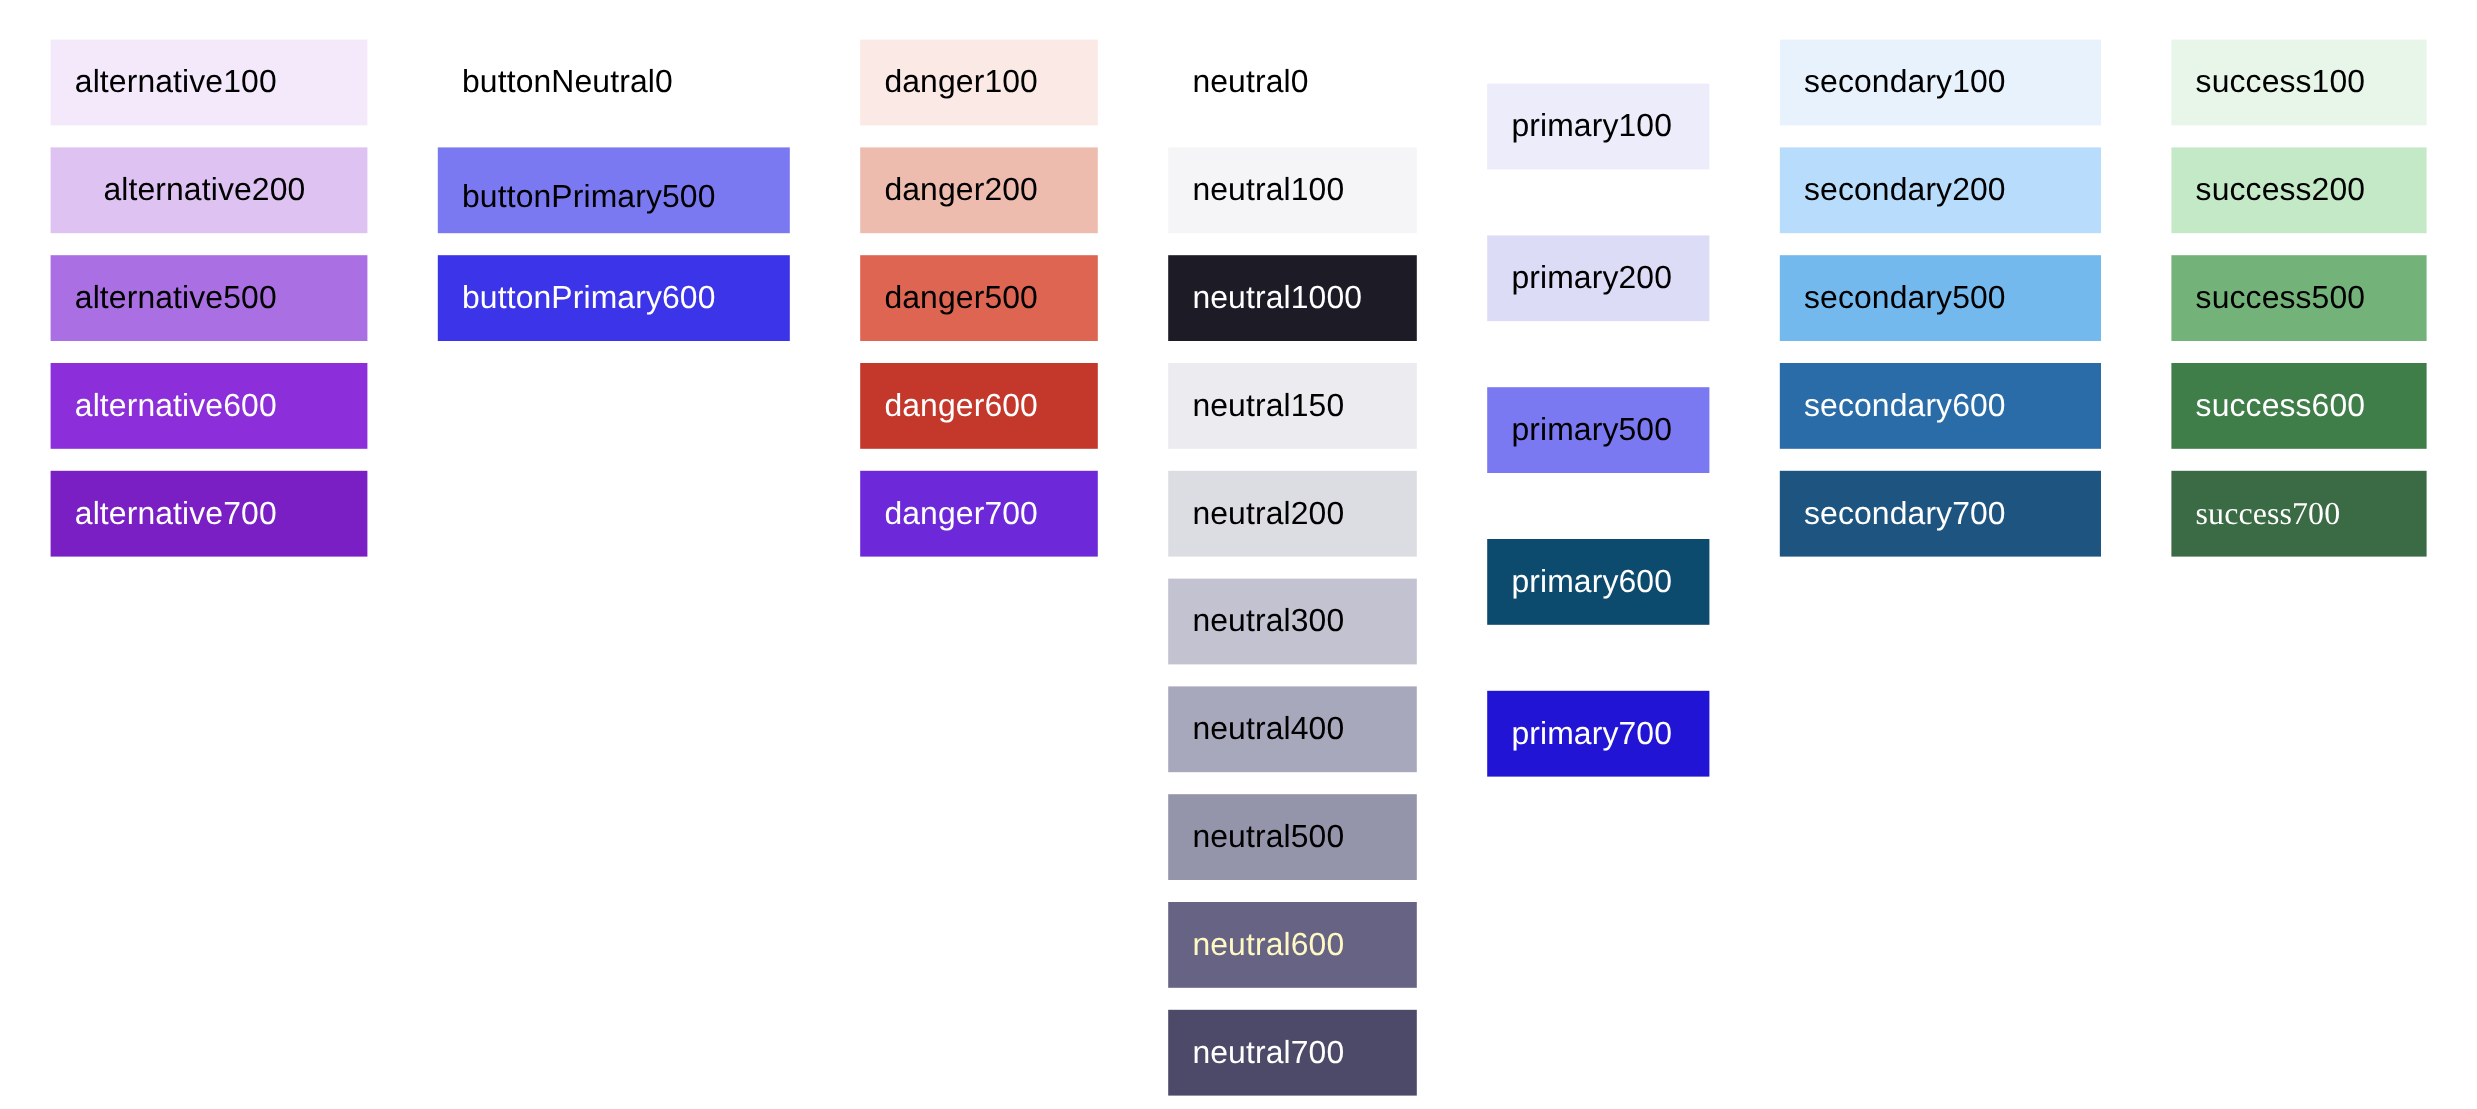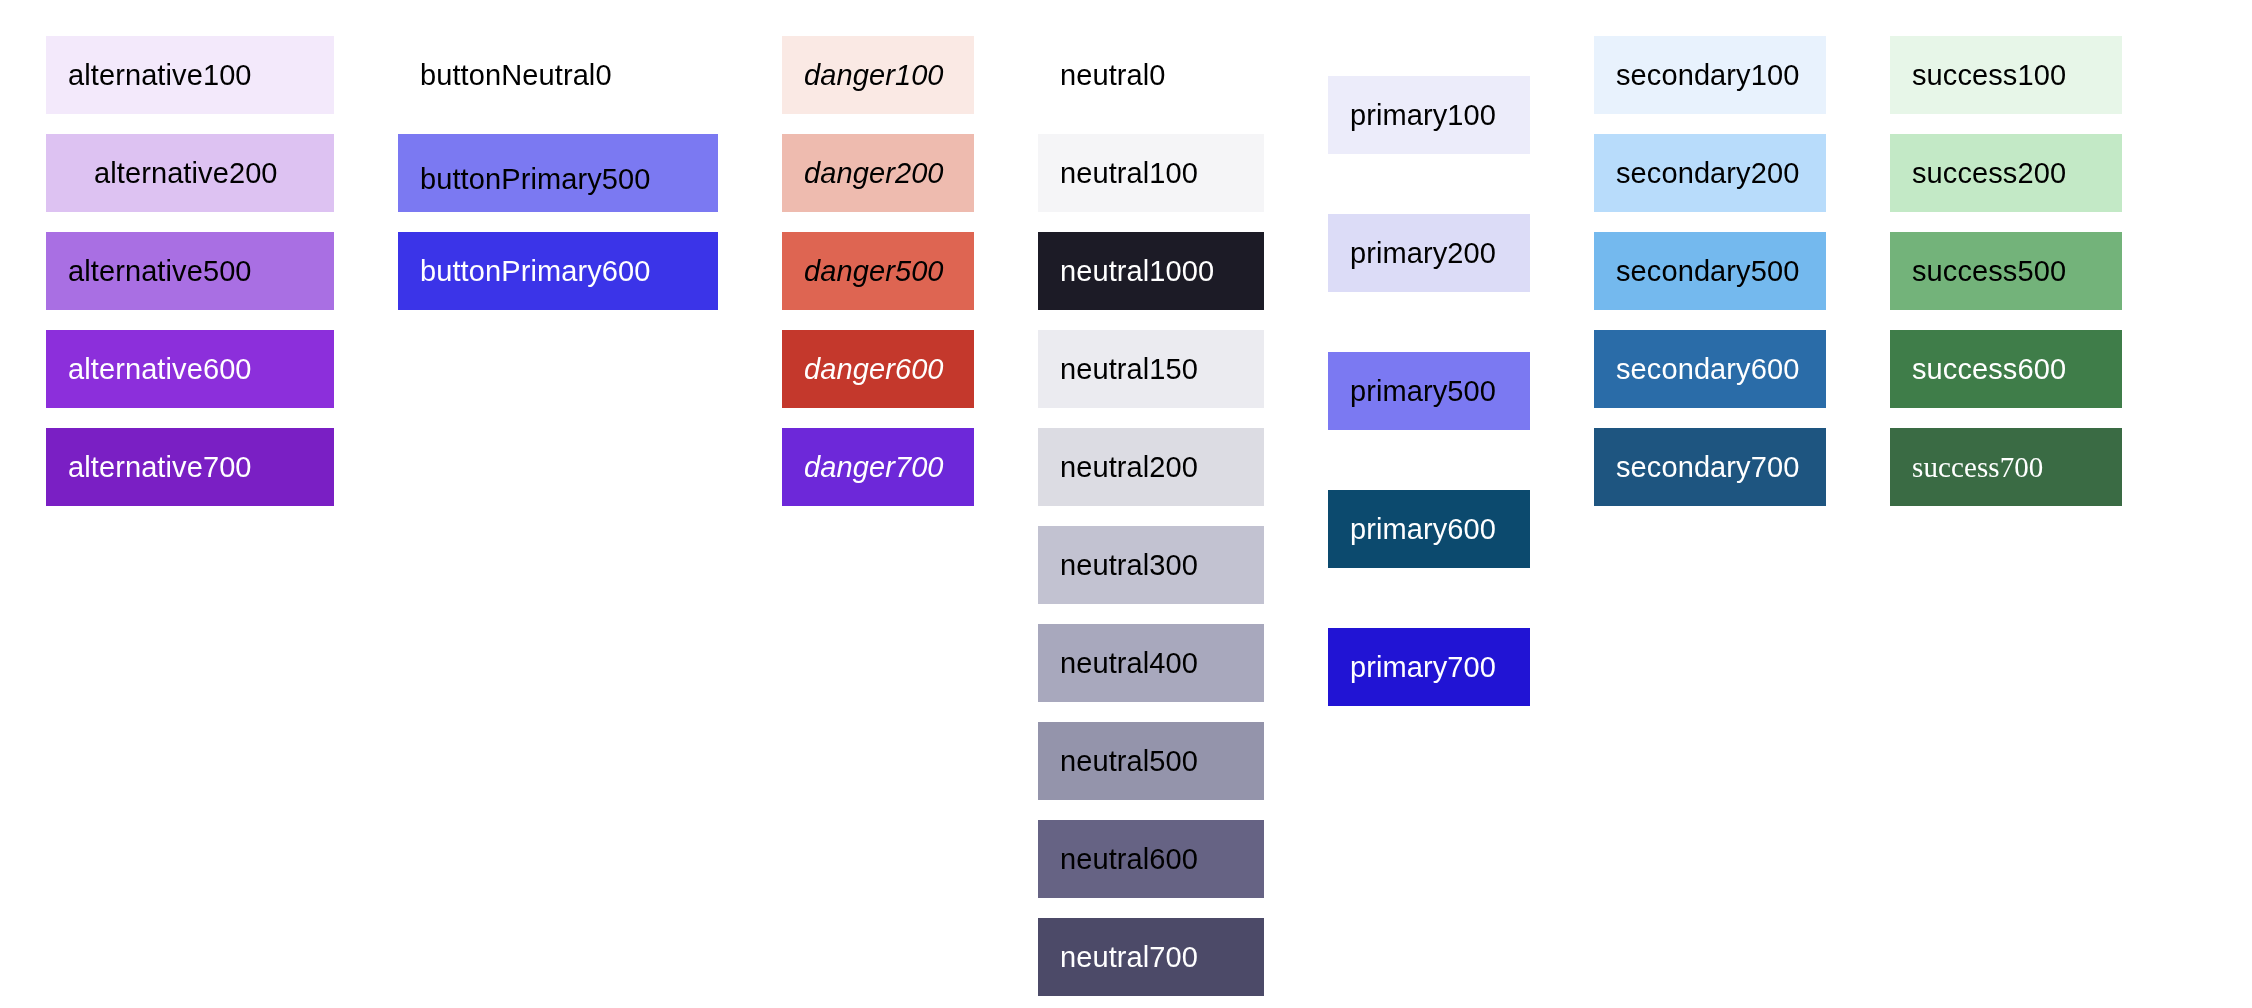--- a/index.html
+++ b/index.html
@@ -38,24 +38,24 @@
   }
   .swatch-label {
     font-size: 29px;
     font-weight: 400;
     letter-spacing: 0.1px;
     line-height: 1;
   }
   
   .col-alternative   .swatch { width: 288px; text-align: right; }
   .col-button        .swatch { width: 320px; }
-  .col-danger        .swatch { width: 192px; font-style: italic; }
+  .col-danger        .swatch { width: 216px; }
   .col-neutral       .swatch { width: 226px; }
   .col-primary       .swatch { width: 202px; margin-top: 40px; }
-  .col-secondary     .swatch { width: 232px; }
+  .col-secondary     .swatch { width: 292px; }
   .col-success       .swatch { width: 232px; }
 </style>
 </head>
 <body>
 
 <div id="palette">
     <div class="color-column col-alternative">
       <div class="swatch" style="background: rgb(243, 233, 251);">
         <span class="swatch-label" style="color: rgb(0, 0, 0);">alternative100</span>
       </div>
@@ -119,21 +119,21 @@
       <div class="swatch" style="background: rgb(194, 194, 209);">
         <span class="swatch-label" style="color: rgb(0, 0, 0);">neutral300</span>
       </div>
       <div class="swatch" style="background: rgb(168, 168, 189);">
         <span class="swatch-label" style="color: rgb(0, 0, 0);">neutral400</span>
       </div>
       <div class="swatch" style="background: rgb(148, 148, 171);">
         <span class="swatch-label" style="color: rgb(0, 0, 0);">neutral500</span>
       </div>
       <div class="swatch" style="background: rgb(102, 99, 132);">
-        <span class="swatch-label" style="color: #000000;">neutral600</span>
+        <span class="swatch-label" style="color: #fef9c3;">neutral600</span>
       </div>
       <div class="swatch" style="background: rgb(76, 74, 104);">
         <span class="swatch-label" style="color: rgb(255, 255, 255);">neutral700</span>
       </div>
     </div>
     <div class="color-column col-primary">
       <div class="swatch" style="background: rgb(236, 236, 250);">
         <span class="swatch-label" style="color: rgb(0, 0, 0);">primary100</span>
       </div>
       <div class="swatch" style="background: rgb(220, 220, 247);">

